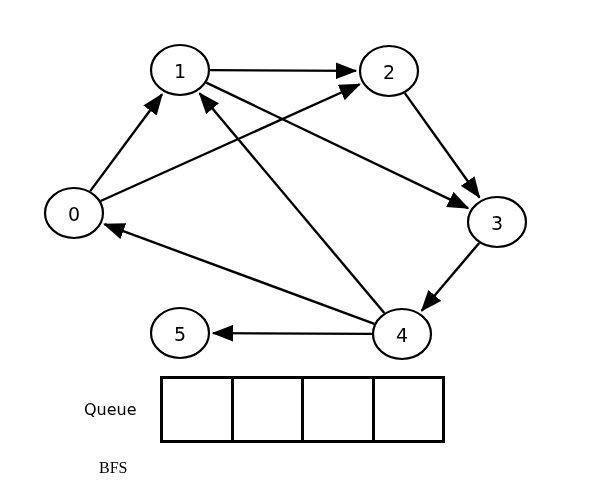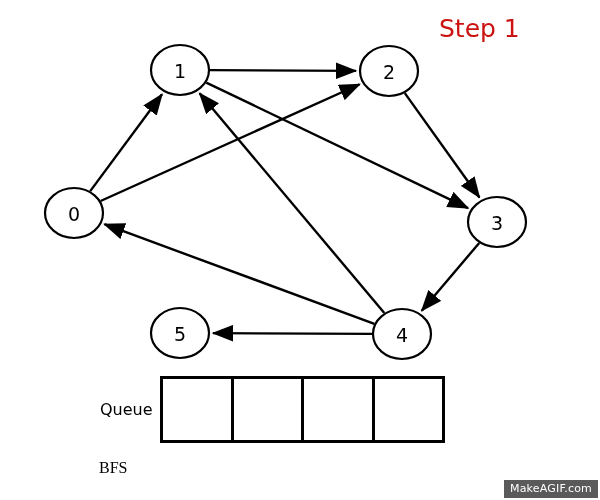--- a/index.html
+++ b/index.html
@@ -55,21 +55,20 @@
     white-space: nowrap;
   }
   .queue-label {
     position: absolute;
     left: 84px;
     top: 400px;
     font-family: "DejaVu Sans", sans-serif;
     font-size: 16px;
     color: #000000;
     white-space: nowrap;
-    margin-left: 16px;
   }
   .bfs-label {
     position: absolute;
     left: 99px;
     top: 459px;
     font-family: Liberation Serif, serif;
     font-size: 16px;
     color: #000000;
     white-space: nowrap;
   }
@@ -154,28 +153,26 @@
           <ellipse class="node-circle" cx="402" cy="334" rx="29" ry="25"></ellipse>
           <text class="node-label" x="402" y="335">4</text>
         </g>
         <g>
           <ellipse class="node-circle" cx="180" cy="333" rx="29" ry="25"></ellipse>
           <text class="node-label" x="180" y="334">5</text>
         </g>
       </g>
   </svg>
 
-  <div class="step-title">Step 1</div>
 
   <div class="queue-label">Queue</div>
 
   <div id="queue-box">
       <div class="queue-cell"></div>
       <div class="queue-cell"></div>
       <div class="queue-cell"></div>
       <div class="queue-cell"></div>
     </div>
 
   <div class="bfs-label">BFS</div>
 
-  <div id="watermark">MakeAGIF.com</div>
 
 </div>
 
 </body></html>

